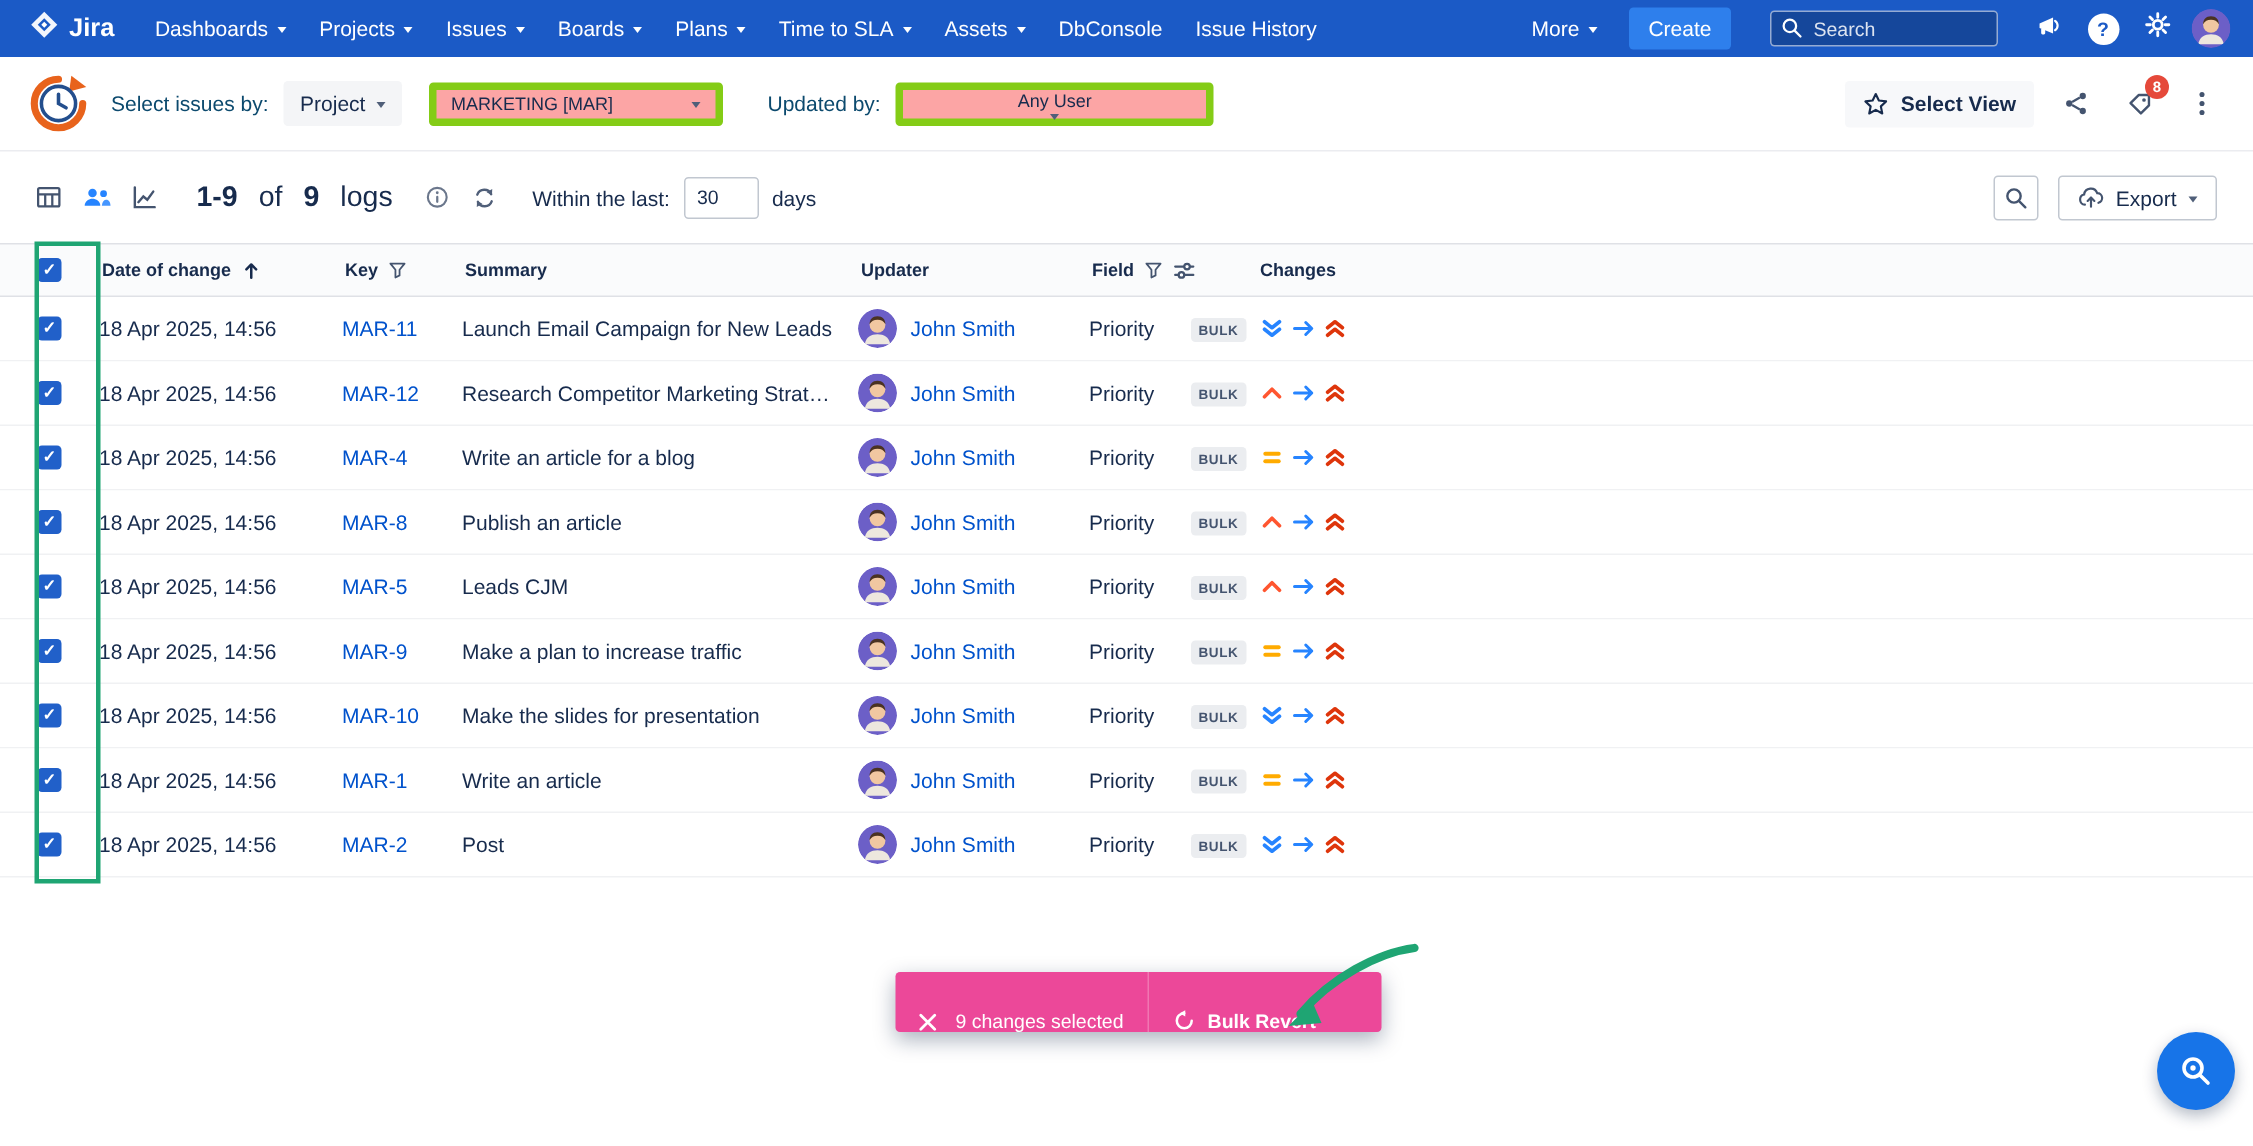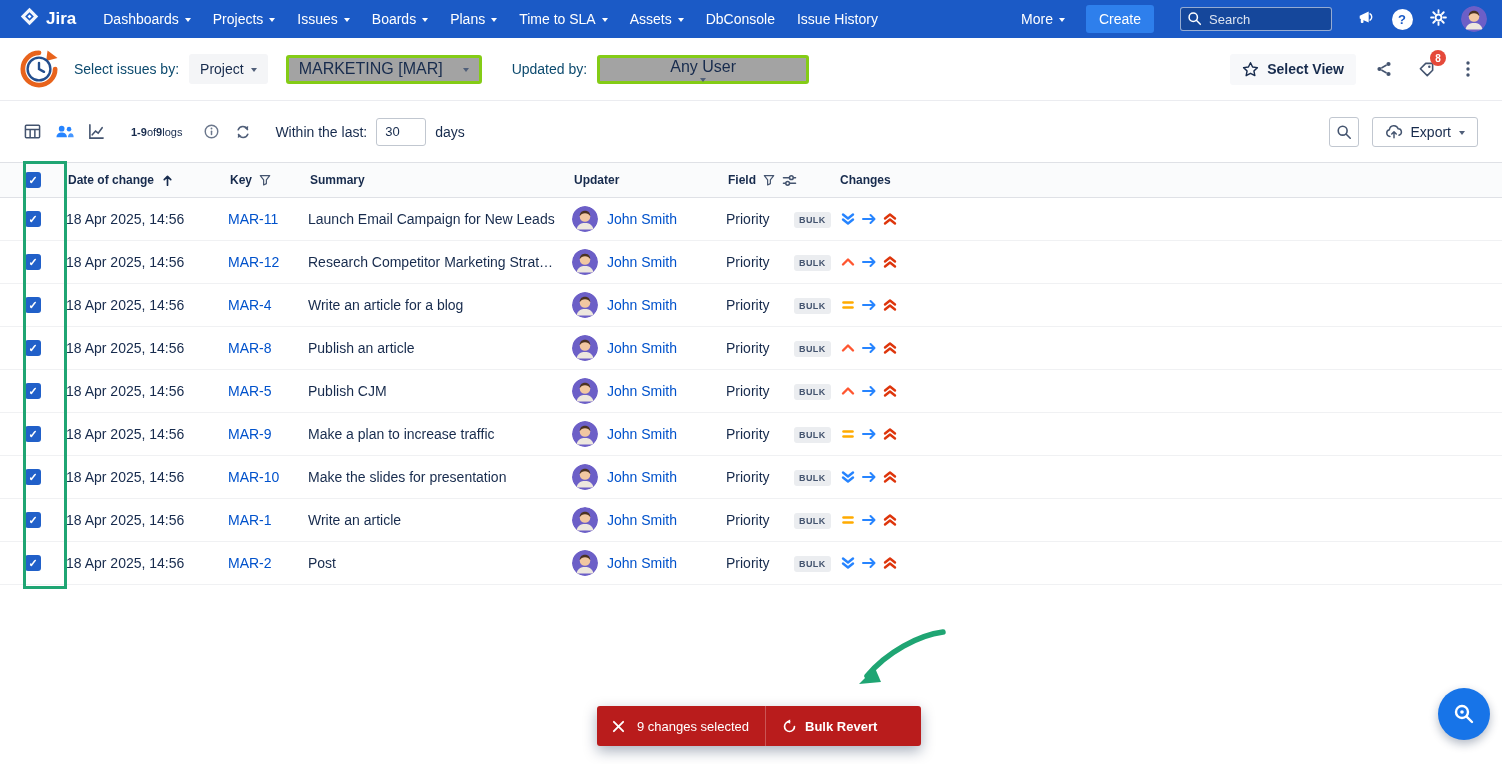--- a/index.html
+++ b/index.html
@@ -20,34 +20,34 @@
   .nav-search .mag { position:absolute; left:7px; top:4px; }
   .nav-icon { width:30px; height:30px; display:flex; align-items:center; justify-content:center; margin:0 3px; cursor:pointer; }
   .help-circle { width:21px; height:21px; border-radius:50%; background:#fff; color:var(--c-nav_bg,#1B5AC6); font-weight:bold; font-size:13px; display:flex; align-items:center; justify-content:center; }
   .avatar { width:26px; height:26px; border-radius:50%; overflow:hidden; flex:0 0 26px; }
   .avatar svg { display:block; width:100%; height:100%; }
 
   
   .filterbar { position:absolute; top:38px; left:0; right:0; height:63px; background:#fff; border-bottom:1px solid #EBECF0; display:flex; align-items:center; padding:0 20px; }
   .flabel { font-size:14px; color:#0c4a6e; margin:0 10px; white-space:nowrap; }
   .mode-btn { display:flex; align-items:center; gap:7px; background:#F4F5F7; border-radius:3px; padding:7px 11px; font-size:14px; cursor:pointer; margin-right:18px; }
-  .sel { height:29px; border:3px solid #84cc16; border-radius:3px; background:#a3a3a3; display:flex; align-items:center; justify-content:space-between; padding:0 10px; font-size:16px; cursor:pointer; }
+  .sel { height:29px; border:5px solid #84cc16; border-radius:3px; background:#fca5a5; display:flex; align-items:center; justify-content:space-between; padding:0 10px; font-size:12px; cursor:pointer; }
   .sel .chev { border-top-color:#505F79; }
   .sel-project { width:196px; margin-right:20px; }
   .sel-user { width:212px;flex-direction:column; }
   .fb-right { margin-left:auto; display:flex; align-items:center; gap:14px; }
   .select-view { display:flex; align-items:center; gap:8px; background:#F7F8FA; border-radius:3px; padding:7px 12px; font-size:14px; font-weight:bold; color:#172B4D; cursor:pointer; }
   .icon-btn { position:relative; width:28px; height:28px; display:flex; align-items:center; justify-content:center; cursor:pointer; }
   .badge { position:absolute; top:-5px; right:-6px; min-width:16px; height:16px; border-radius:8px; background:var(--c-badge_red,#E5493A); color:#fff; font-size:10px; font-weight:bold; display:flex; align-items:center; justify-content:center; padding:0 4px; }
 
   
   .toolbar { position:absolute; top:101px; left:0; right:0; height:61px; display:flex; align-items:center; padding:0 24px; }
   .view-icons { display:flex; align-items:center; gap:14px; margin-right:26px; }
   .view-icons span { cursor:pointer; display:flex; }
-  .count { font-size:11px; color:#172B4D; display:flex; gap:0; margin-right:14px; white-space:nowrap; }
+  .count { font-size:19px; color:#172B4D; display:flex; gap:14px; margin-right:14px; white-space:nowrap; }
   .count b { font-weight:bold; }
   .tb-icon { margin:0 8px; display:flex; cursor:pointer; }
   .within { display:flex; align-items:center; gap:9px; margin-left:16px; font-size:14px; }
   .within input { width:50px; height:28px; border:1px solid #C1C7D0; border-radius:3px; font-size:13px; padding:0 8px; font-family:inherit; color:#172B4D; outline:none; }
   .tb-right { margin-left:auto; display:flex; align-items:center; gap:13px; }
   .sq-btn { width:30px; height:30px; border:1px solid #C1C7D0; border-radius:3px; background:#fff; display:flex; align-items:center; justify-content:center; cursor:pointer; }
   .export-btn { height:30px; border:1px solid #C1C7D0; border-radius:3px; background:#fff; display:flex; align-items:center; gap:8px; padding:0 12px; font-size:14px; color:#172B4D; cursor:pointer; }
   .export-btn .chev { border-top-color:#505F79; }
 
   
@@ -65,21 +65,21 @@
   .bulk-badge { display:inline-block; background:#EBEDF0; color:#44546F; font-size:9px; font-weight:bold; letter-spacing:.4px; padding:3px 5px; border-radius:3px; }
   .cell-changes { display:flex; align-items:center; gap:5px; padding-left:2px; }
   .prio { display:flex; width:16px; height:16px; }
   .chg-arrow { display:flex; color:var(--c-arrow,#2684FF); }
 
   
   .ann-rect { position:absolute; left:23px; top:161px; width:44px; height:428px; border:3px solid var(--c-annotation,#1FA573); pointer-events:none; z-index:5; }
   .ann-arrow { position:absolute; left:845px; top:626px; pointer-events:none; z-index:8; }
 
   
-  .selbar { position:absolute; left:597px; top:706px; width:324px; height:40px; background:#b91c1c; border-radius:3px; color:#fff; display:flex; align-items:center; padding:0 15px; gap:12px; box-shadow:0 5px 14px rgba(9,30,66,.35); z-index:6; }
+  .selbar { position:absolute; left:597px; top:648px; width:324px; height:40px; background:#ec4899; border-radius:3px; color:#fff; display:flex; align-items:flex-end; padding:0 15px; gap:12px; box-shadow:0 5px 14px rgba(9,30,66,.35); z-index:6; }
   .selbar .xbtn { display:flex; cursor:pointer; }
   .sel-text { font-size:13px; white-space:nowrap; }
   .sel-div { width:1px; align-self:stretch; background:rgba(255,255,255,.25); margin:0 4px; }
   .revert-btn { display:flex; align-items:center; gap:8px; font-size:13px; font-weight:bold; cursor:pointer; white-space:nowrap; }
 
   
   .pagination { position:absolute; right:66px; top:731px; display:flex; align-items:center; gap:10px; font-size:13px; color:#42526E; }
   .pp-select { display:flex; align-items:center; gap:8px; background:#F1F2F4; border-radius:3px; height:30px; padding:0 10px; font-size:13px; color:#172B4D; cursor:pointer; }
   .pp-select .chev { border-top-color:#505F79; }
   .pg-chev { display:flex; padding:0 3px; cursor:pointer; margin-left:8px; }
@@ -577,21 +577,21 @@
             </span>
           </div>
         </div>
 
         <div class="trow grid-cols">
           <div class="cell-check">
             <span class="cbx"></span>
           </div>
           <div>18 Apr 2025, 14:56</div>
           <div><a class="link">MAR-5</a></div>
-          <div class="cell-summary">Publish CJM</div>
+          <div class="cell-summary">Leads CJM</div>
           <div class="cell-updater">
             <span class="avatar">
               <svg viewBox="0 0 32 32">
                 <circle cx="16" cy="16" r="16" fill="#6C5FC7"></circle>
                 <path d="M5.5 29 c1.2-6 5.2-8.2 10.5-8.2 s9.3 2.2 10.5 8.2 z" fill="#EDE7DE"></path>
                 <circle cx="16" cy="13" r="6.5" fill="#F1C7A1"></circle>
                 <path d="M9.5 12.5 c0-4 2.4-6.6 6.5-6.6 s6.5 2.6 6.5 6.6 c-1.5-2.4-3.4-3.6-6.5-3.6 s-5 1.2-6.5 3.6 z" fill="#4A3222"></path>
               </svg>
             </span>
             <a class="link">John Smith</a>

